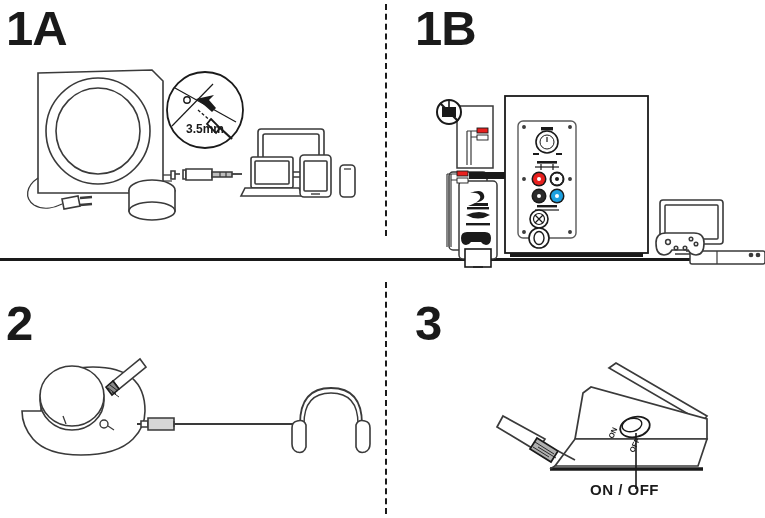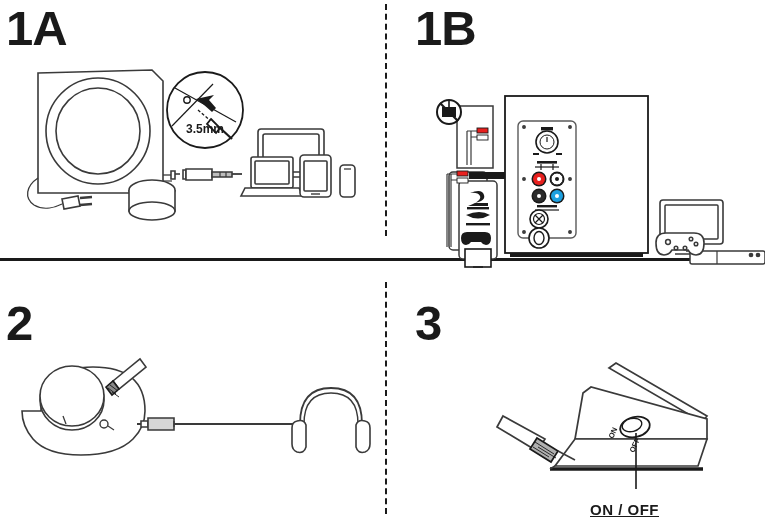--- a/index.html
+++ b/index.html
@@ -22,21 +22,21 @@
 
   .step-num{position:absolute;font-weight:bold;font-size:49px;line-height:1;
             letter-spacing:-1px;color:#1a1a1a;}
   .p1a .step-num{left:6px;top:4px;}
   .p1b .step-num{left:30px;top:4px;}
   .p2 .step-num{left:6px;top:38px;}
   .p3 .step-num{left:30px;top:38px;}
 
   .art{position:absolute;left:0;top:0;width:100%;height:100%;}
   .cap{position:absolute;font-weight:bold;font-size:15px;letter-spacing:.5px;}
-  .p3 .cap{left:205px;top:240px;text-decoration:underline;}
+  .p3 .cap{left:205px;top:220px;}
 </style>
 </head>
 <body>
 
 <div class="sheet">
 
   <div class="h-divider"></div>
   <div class="v-divider top"></div>
   <div class="v-divider bottom"></div>
 

